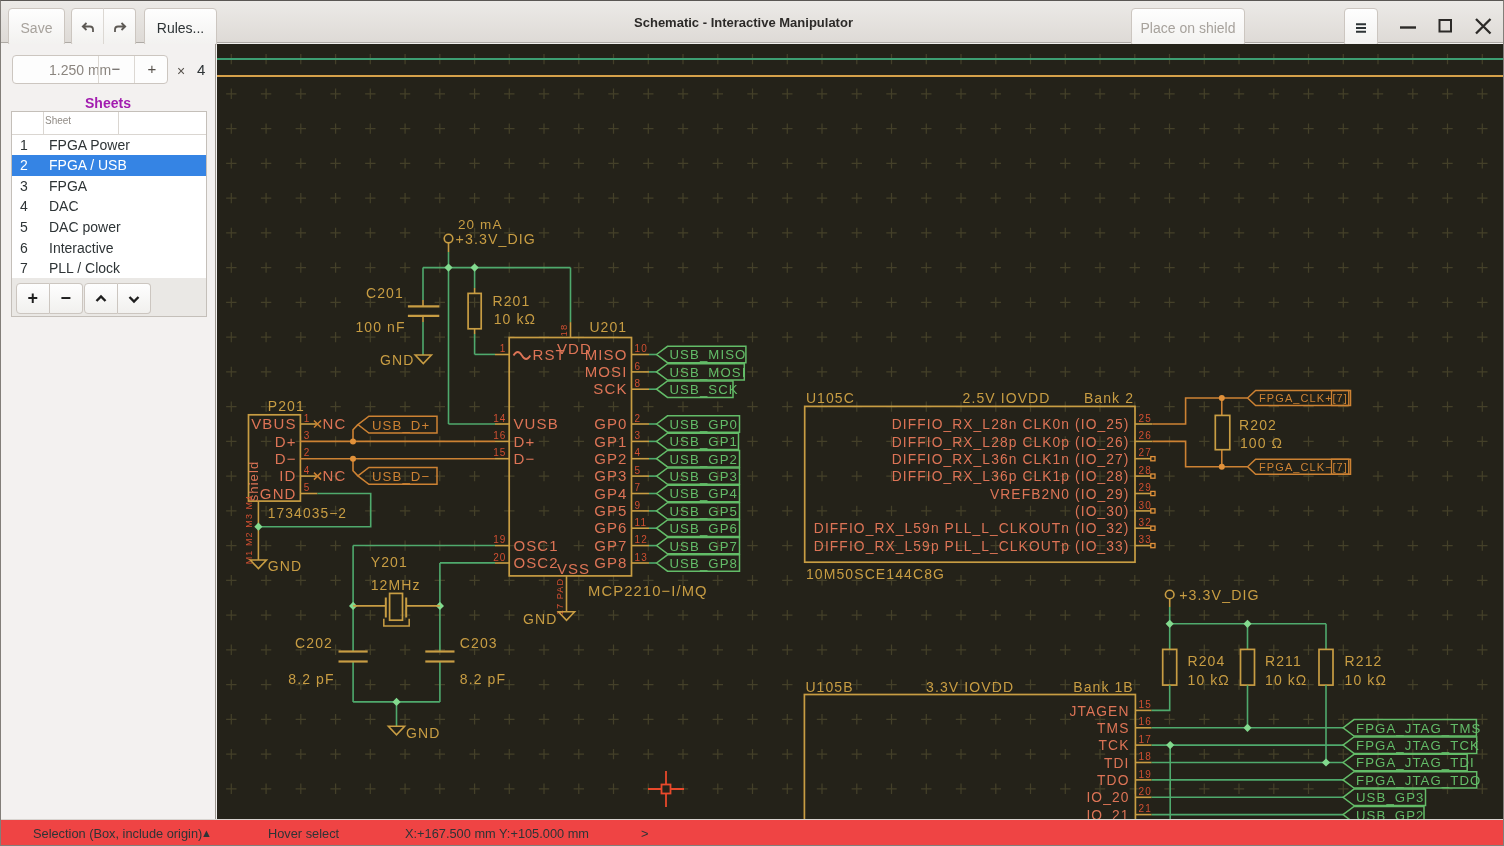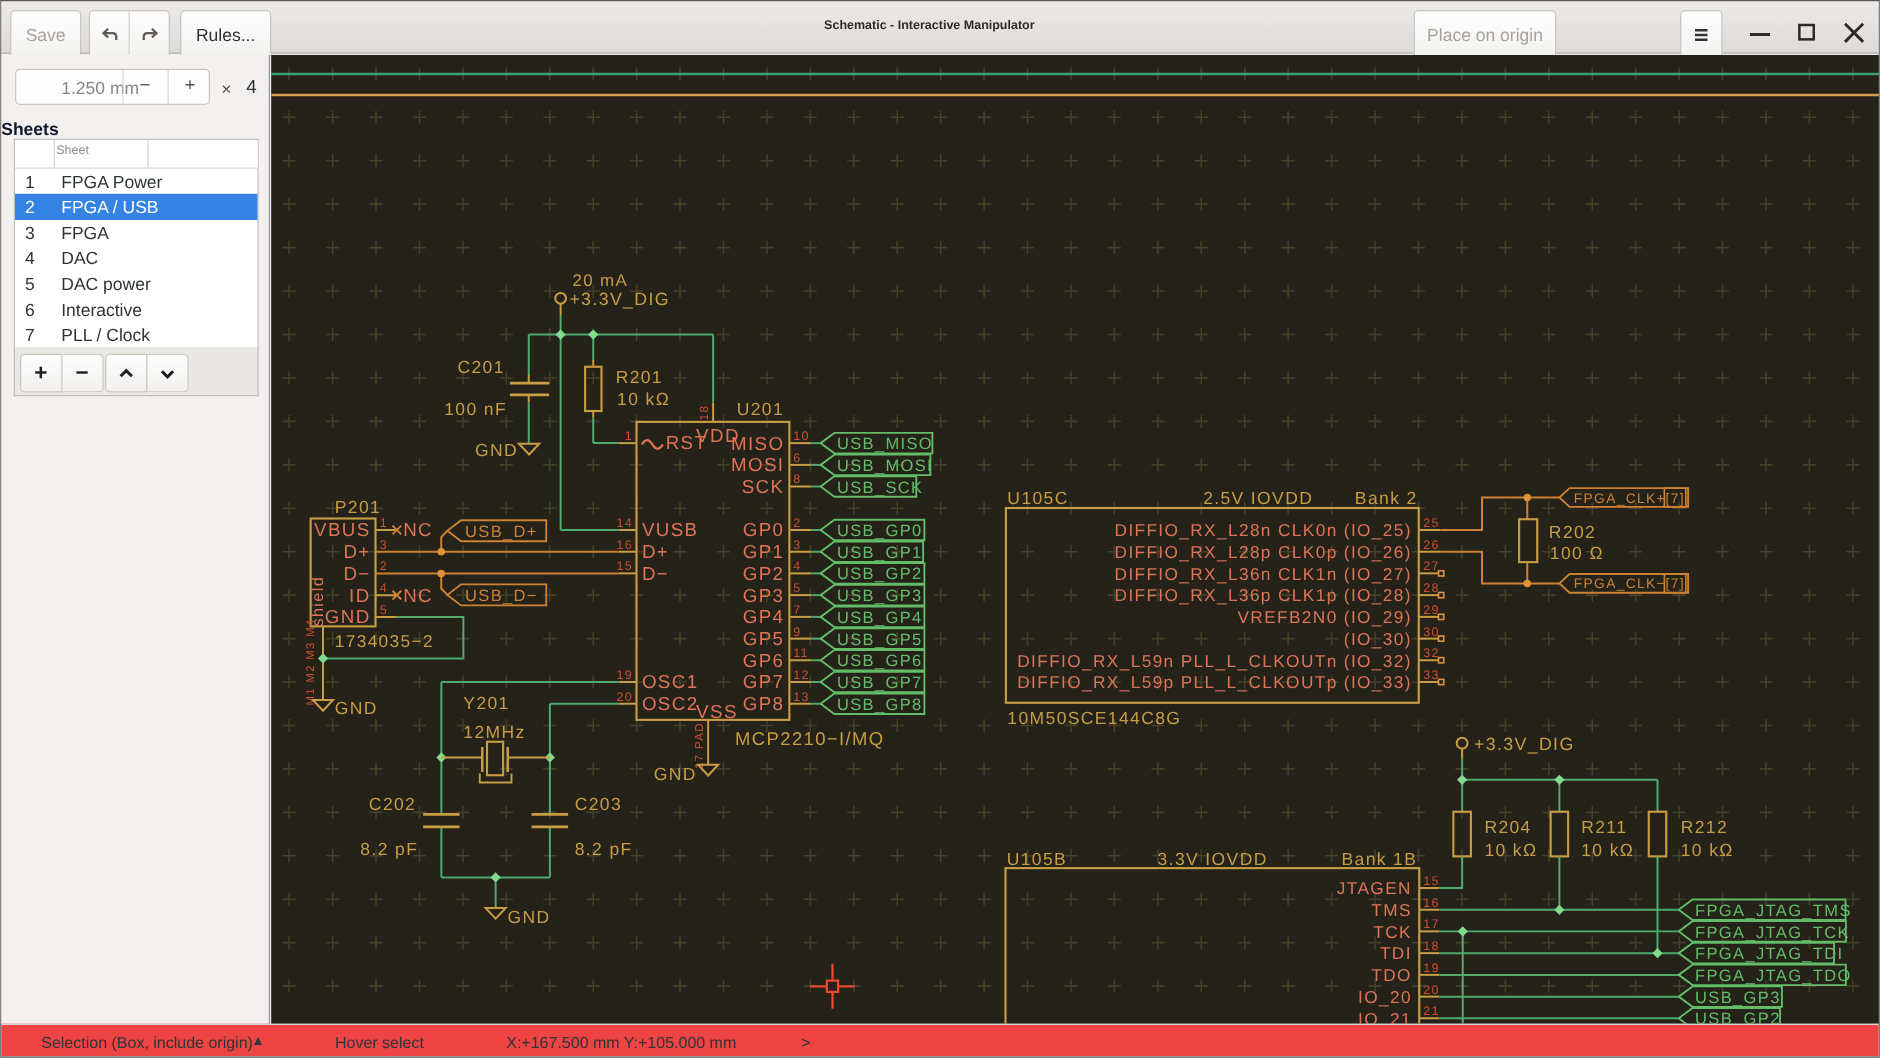--- a/index.html
+++ b/index.html
@@ -5,33 +5,33 @@
 body { position:relative; background:#f2f0ee; overflow:hidden; }
 .win { position:absolute; inset:0; border:1px solid #827e79; border-top-color:#5a5754; pointer-events:none; }
 
 .hdr { position:absolute; left:1px; top:1px; right:1px; height:42px;
   background:linear-gradient(to bottom,#eceae7,#dedad6); border-bottom:1px solid #aeaaa5; }
 .btn { position:absolute; top:7px; height:39px; background:linear-gradient(to bottom,#fefefe,#f2f1ef);
   border:1px solid #ccc6c0; border-radius:4px; font-size:14px; color:#2e3436;
   display:flex; align-items:center; justify-content:center; }
 .btn.dis { color:#a7a29c; }
 .title { position:absolute; top:14px; left:0; right:17px; text-align:center; font-weight:bold;
-  font-size:10px; color:#2c2a28; }
+  font-size:13px; color:#2c2a28; }
 
 .side { position:absolute; left:1px; top:44px; width:215px; bottom:27px;
   background:#f3f1f0; border-right:1px solid #9b968f; }
 .entry { position:absolute; left:11px; top:11px; width:156px; height:29px; background:#fdfdfd;
   border:1px solid #ccc6c0; border-radius:4px; }
 .entry .txt { position:absolute; left:9px; top:6px; font-size:14px; color:#8b857f;margin-left:27px; }
 .entry .b1 { position:absolute; left:85px; top:0; width:35px; height:27px; border-left:1px solid #dcd8d3;
   color:#55504b; font-size:15px; text-align:center; line-height:26px; }
 .entry .b2 { position:absolute; left:121px; top:0; width:35px; height:27px; border-left:1px solid #dcd8d3;
   color:#55504b; font-size:15px; text-align:center; line-height:26px; }
-.sheets-t { position:absolute; top:51px; left:0; width:100%; text-align:left; font-weight:bold;
-  font-size:14px; color:#0f172a; }
+.sheets-t { position:absolute; top:51px; left:0; width:100%; text-align:center; font-weight:bold;
+  font-size:14px; color:#a21caf; }
 .frame { position:absolute; left:10px; top:66.5px; width:196px; height:168px; border:1px solid #c4bfb9;
   background:#ffffff; }
 .thead { position:absolute; left:0; top:0; width:100%; height:23px; background:#ffffff;
   border-bottom:1px solid #dad6d1; }
 .thead .c { position:absolute; top:0; bottom:0; border-left:1px solid #dad6d1; }
 .row { position:absolute; left:0; width:100%; height:20.6px; font-size:14px; color:#2e3436; }
 .row span.n { position:absolute; left:8px; top:2px; }
 .row span.s { position:absolute; left:37px; top:2px; }
 .row.sel { background:#3584e4; color:#ffffff; }
 .bbar { position:absolute; left:10px; top:234px; width:196px; height:39px; background:#eae8e5;
@@ -54,21 +54,21 @@
         <path d="M6.5 3 L2.8 6.5 L6.5 10 M3 6.5 H10 Q13 6.5 13 9.5 V12" stroke="#5d5954" stroke-width="1.8" fill="none"></path>
       </svg>
   </div>
   <div class="btn" style="left:102px;width:33px;border-top-left-radius:0;border-bottom-left-radius:0;border-left:1px solid #dcd8d3;">
     <svg width="16" height="16" viewBox="0 0 16 16">
         <path d="M9.5 3 L13.2 6.5 L9.5 10 M13 6.5 H6 Q3 6.5 3 9.5 V12" stroke="#5d5954" stroke-width="1.8" fill="none"></path>
       </svg>
   </div>
   <div class="btn" style="left:143px;width:73px;">Rules...</div>
   <div class="title">Schematic - Interactive Manipulator</div>
-  <div class="btn dis" style="left:1130px;width:114px;">Place on origin</div>
+  <div class="btn dis" style="left:1130px;width:114px;">Place on shield</div>
   <div class="btn" style="left:1250px;width:88px;margin-top:39px;">Place part</div>
   <div class="btn" style="left:1343px;width:34px;">
     <svg width="16" height="16" viewBox="0 0 16 16">
         <path d="M3 4.2 H13 M3 8 H13 M3 11.8 H13" stroke="#2e3436" stroke-width="1.9" fill="none"></path>
       </svg>
   </div>
   <svg style="position:absolute;left:1398px;top:13px" width="102" height="22" viewBox="0 0 102 22">
     <path d="M1 13.5 H17" stroke="#2c2a28" stroke-width="2.4" fill="none"></path>
     <rect x="40.5" y="6" width="11.5" height="11.5" stroke="#2c2a28" stroke-width="2" fill="none"></rect>
     <path d="M77 5 L91.5 19.5 M91.5 5 L77 19.5" stroke="#2c2a28" stroke-width="2.3" fill="none"></path>

